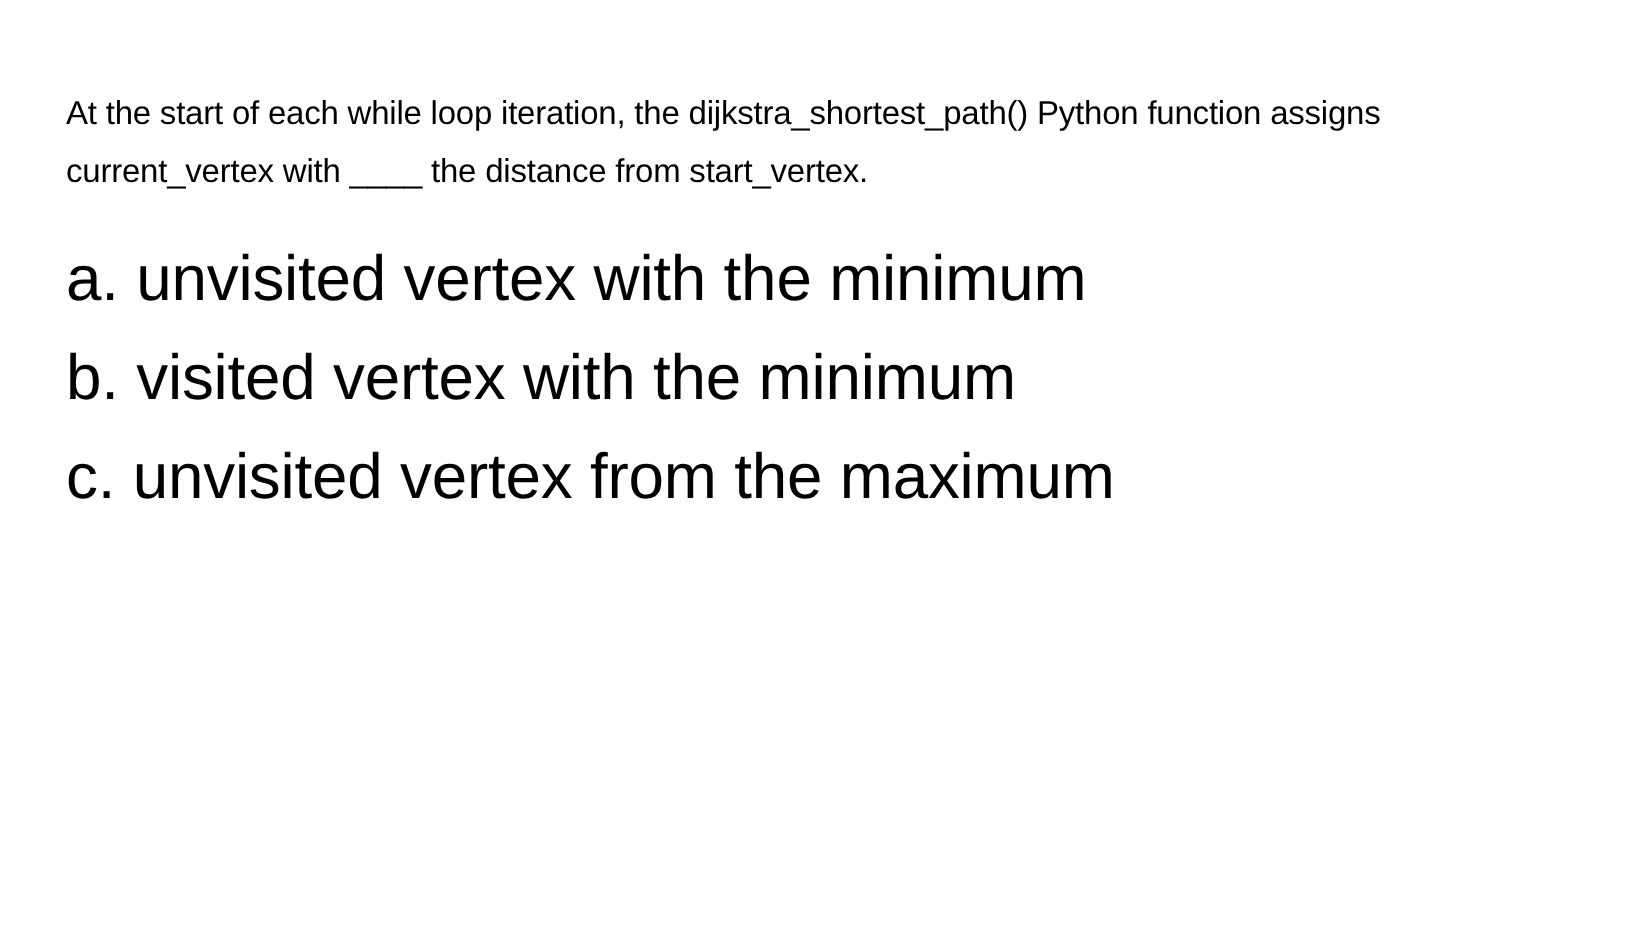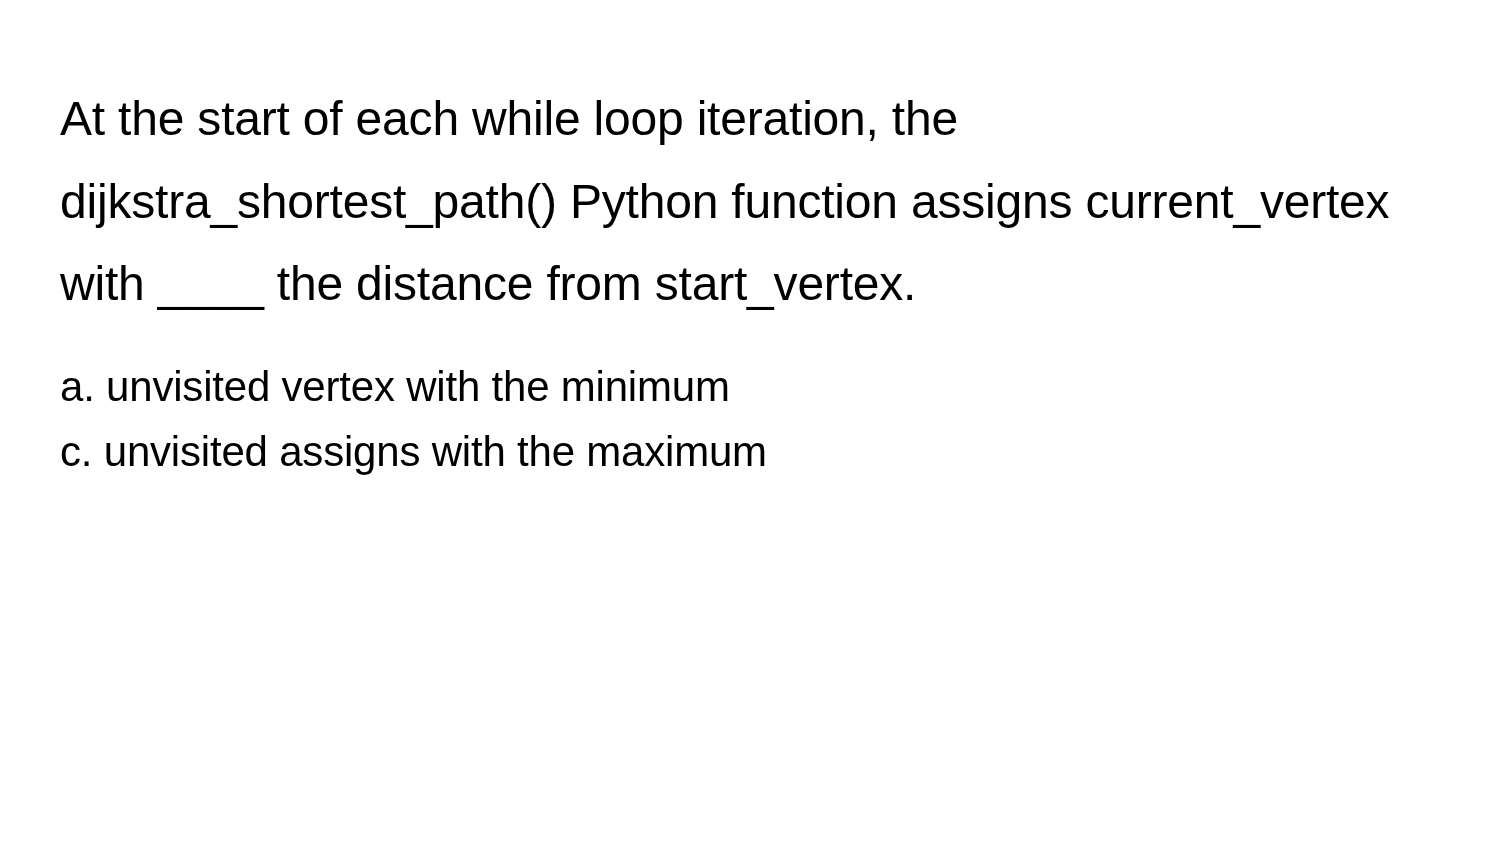--- a/index.html
+++ b/index.html
@@ -9,35 +9,36 @@
   }
   body {
     background: #ffffff;
     width: 1500px;
     height: 864px;
     font-family: -apple-system, BlinkMacSystemFont, "Segoe UI", Helvetica, Arial, sans-serif;
     color: #000000;
     padding: 78px 60px 40px 60px;
   }
   .question-stem {
-    font-size: 48px;
+    font-size: 30px;
     line-height: 1.72;
     letter-spacing: -0.2px;
     margin-bottom: 28px;
   }
   .options {
-    font-size: 42px;
+    font-size: 58px;
     line-height: 1.55;
     letter-spacing: -0.2px;
   }
   .option {
     display: block;
   }
 </style>
 </head>
 <body>
 
 <div class="question-stem">At the start of each while loop iteration, the dijkstra_shortest_path() Python function assigns current_vertex with ____ the distance from start_vertex.</div>
 
 <div class="options">
   <span class="option">a. unvisited vertex with the minimum</span>
-  <span class="option">c. unvisited assigns with the maximum</span>
+  <span class="option">b. visited vertex with the minimum</span>
+  <span class="option">c. unvisited vertex from the maximum</span>
 </div>
 
 </body></html>

